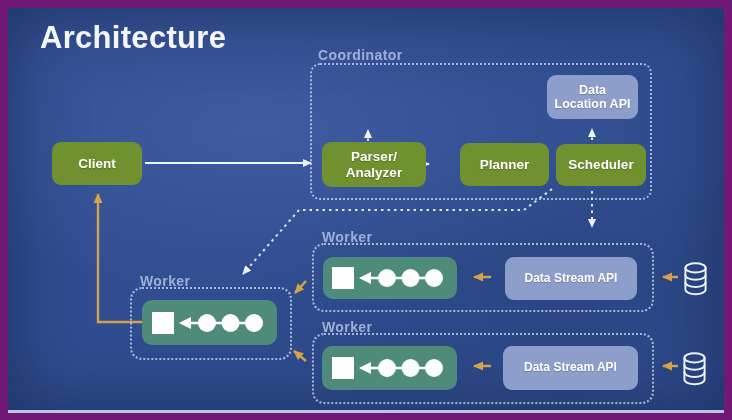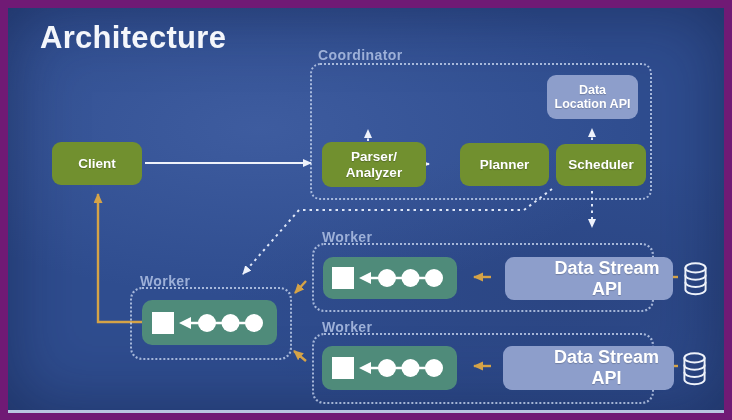--- a/index.html
+++ b/index.html
@@ -13,21 +13,21 @@
            #2f4d8f;
          box-shadow: inset 0 0 70px rgba(12,24,58,0.5);}
   .title{position:absolute;left:40px;top:20px;margin:0;font-size:31px;font-weight:bold;
          color:#f4f6fb;letter-spacing:0.3px;}
   .group{position:absolute;border:2px dotted rgba(214,226,248,0.72);border-radius:12px;}
   .group-label{position:absolute;font-size:14px;font-weight:bold;color:#9db0d8;letter-spacing:0.4px;text-align:right;}
   .node{position:absolute;display:flex;align-items:center;justify-content:center;text-align:center;
         color:#fff;font-weight:bold;white-space:pre-line;border-radius:9px;line-height:1.15;}
   .green{background:#71902f;font-size:13.5px;text-shadow:0 1px 1px rgba(0,0,0,0.25);}
   .peri{background:#8d9ecb;font-size:12.5px;text-shadow:0 1px 1px rgba(0,0,0,0.2);}
-  .ds{font-size:18px;padding-left:36px;}
+  .ds{font-size:12px;}
   .teal{position:absolute;background:#4f8b7a;border-radius:10px;
         display:flex;align-items:center;justify-content:center;}
   .edges{position:absolute;left:0;top:0;width:732px;height:420px;pointer-events:none;}
   .dbicon{position:absolute;}
 </style>
 </head>
 <body>
 
 <div class="stage">
   <div class="panel"></div>

